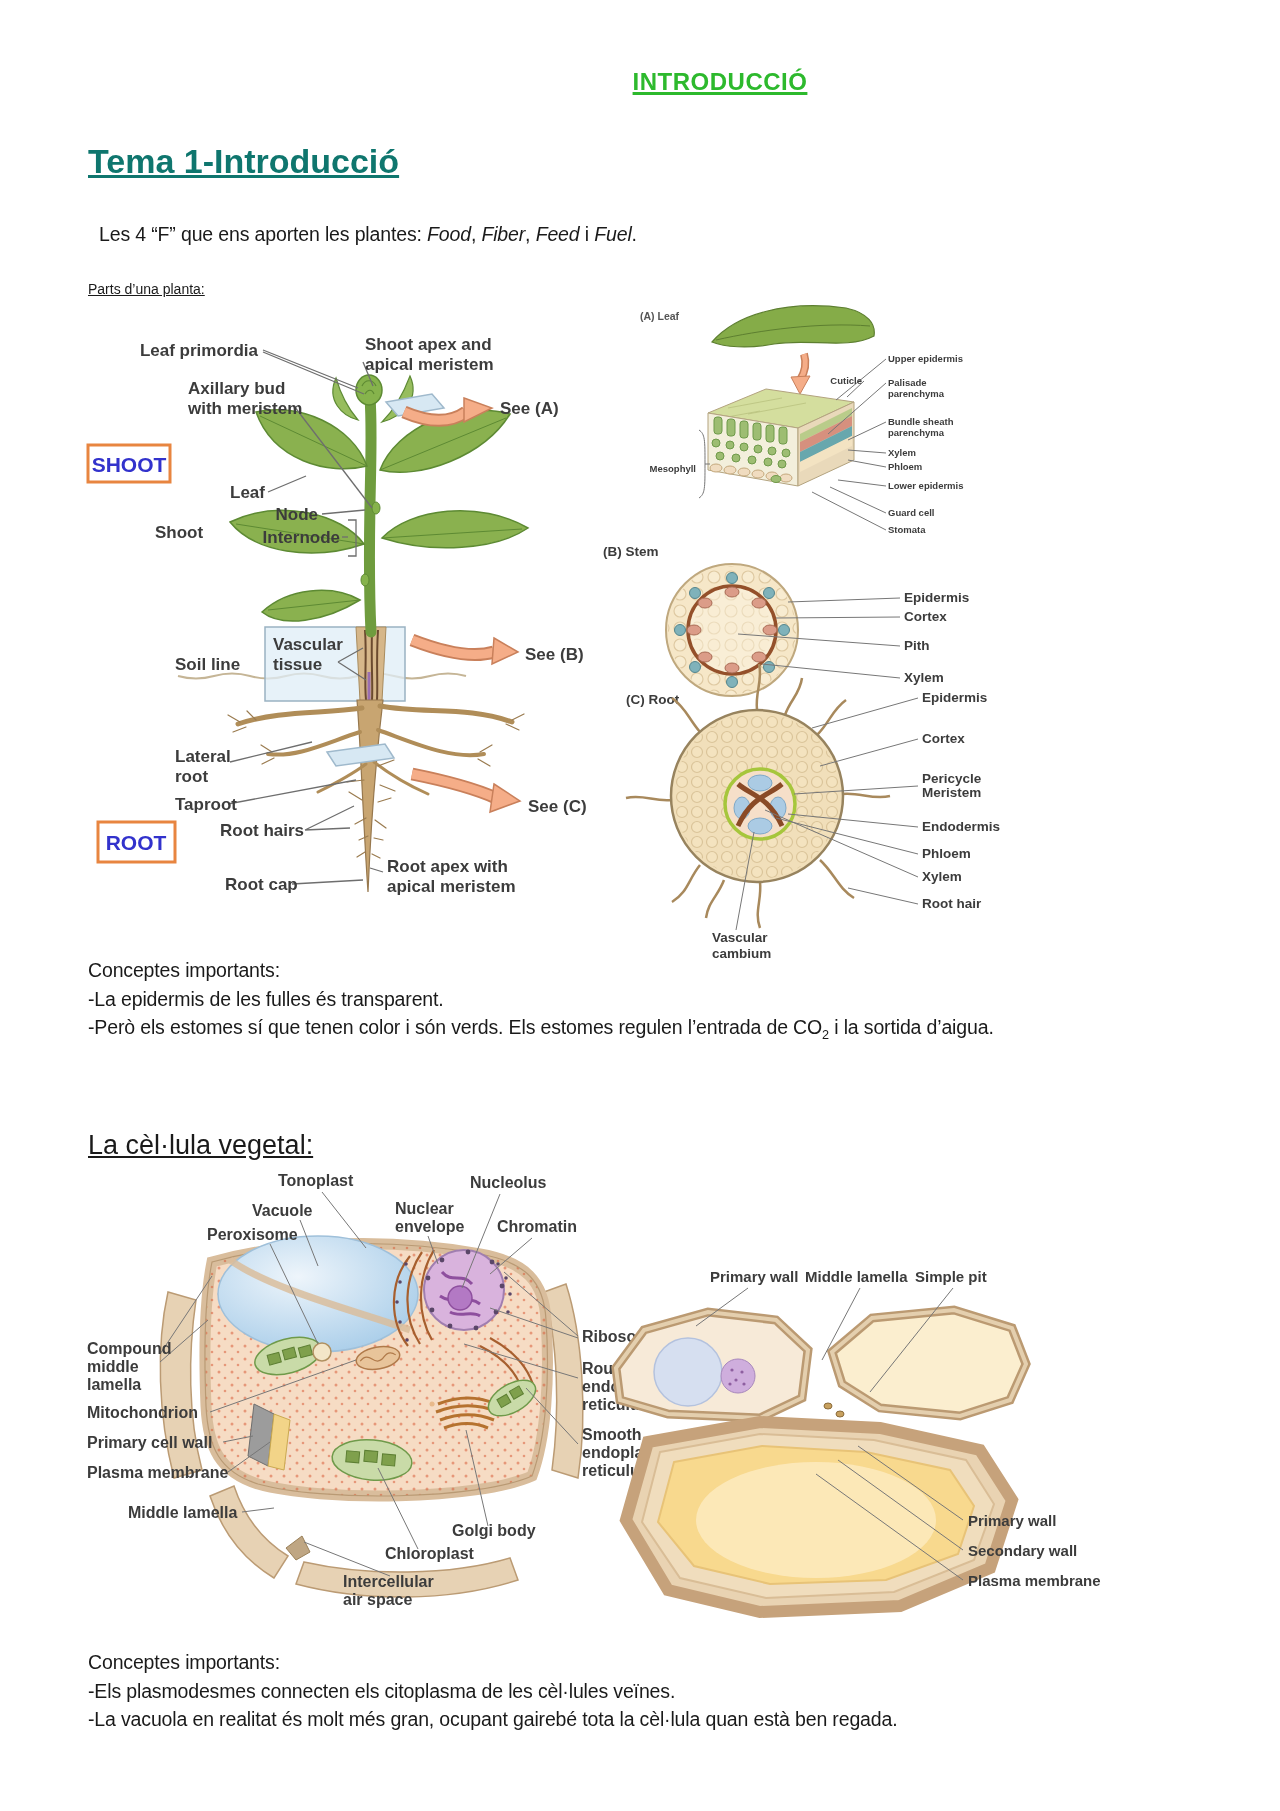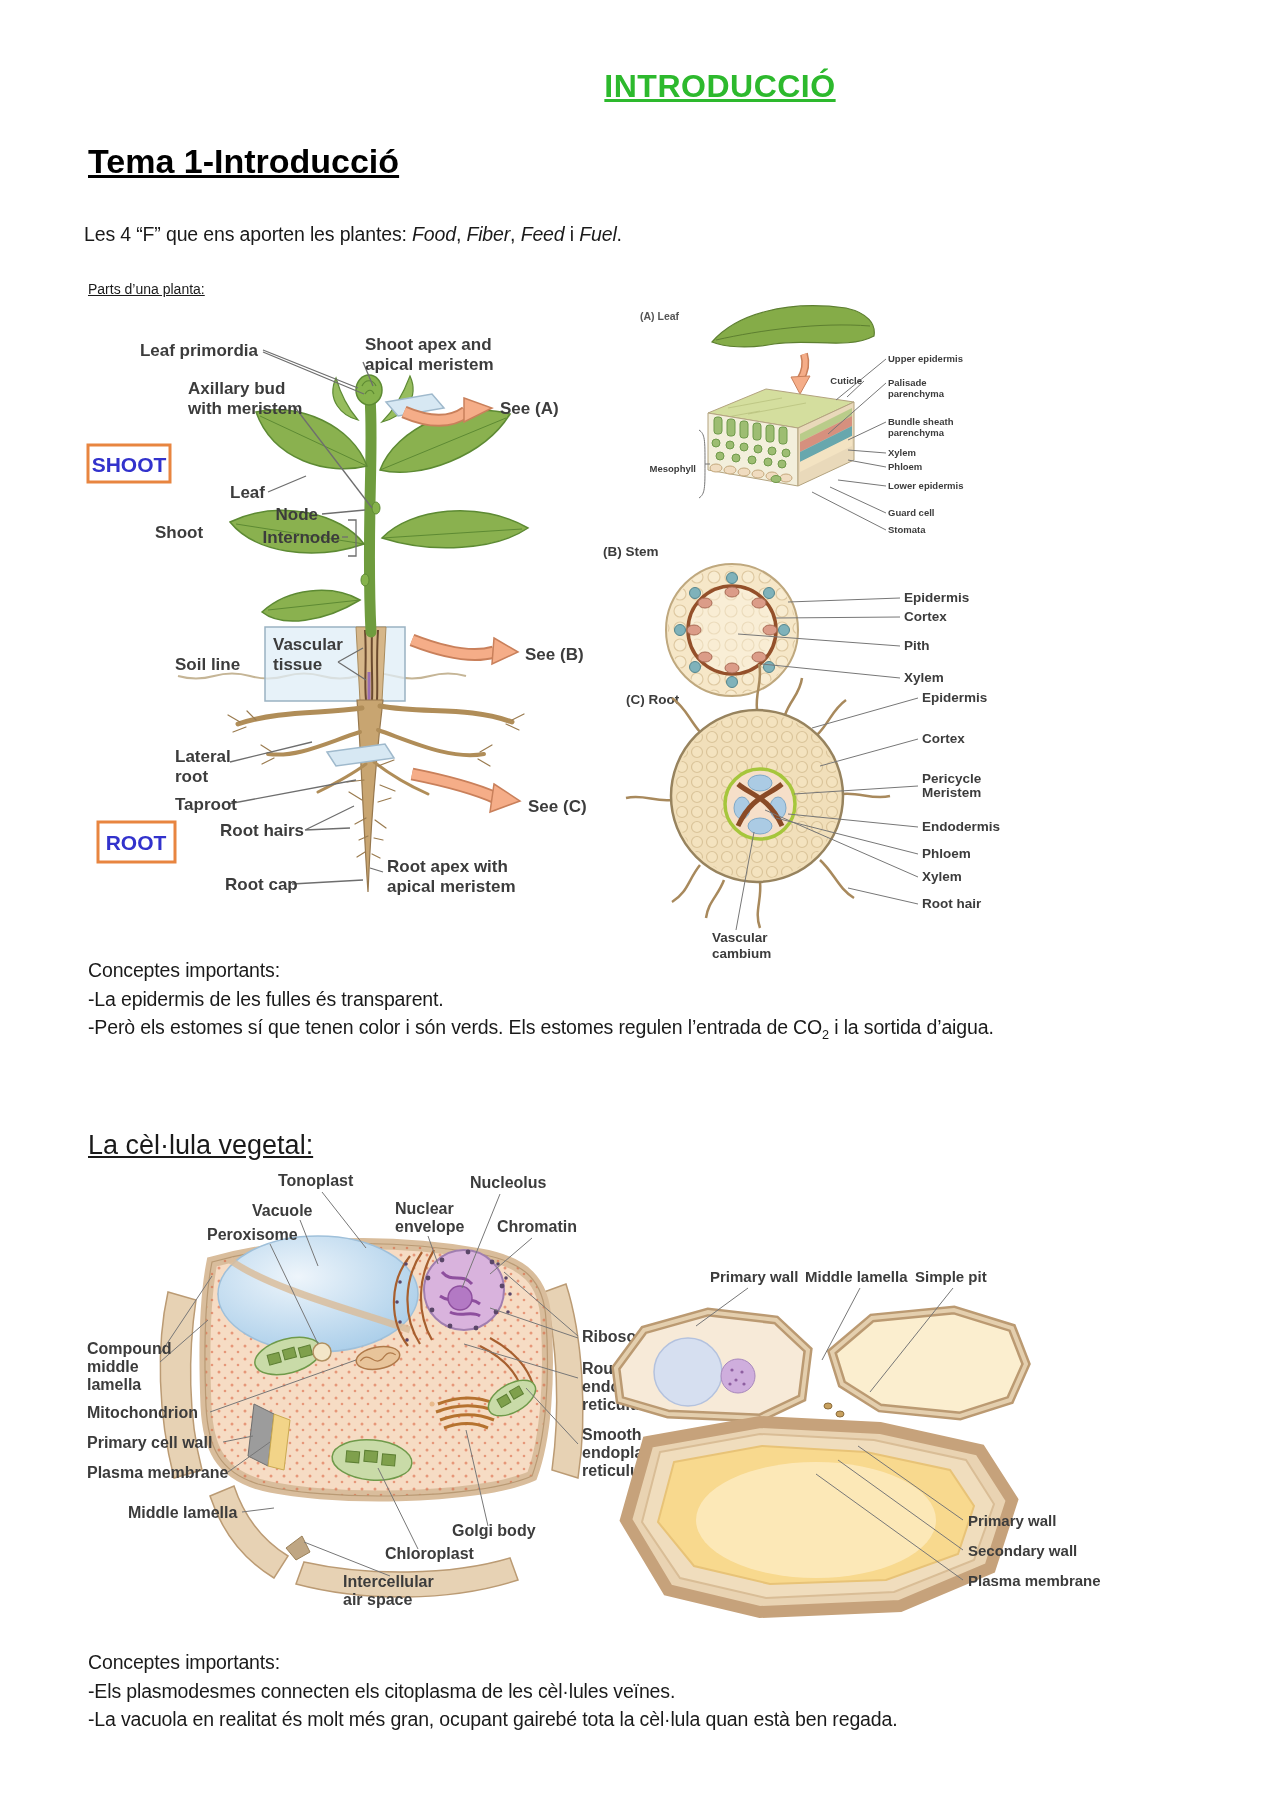--- a/index.html
+++ b/index.html
@@ -1,24 +1,24 @@
 <!DOCTYPE html>
 <html><head>
 <meta charset="utf-8">
 <style>
   html,body{margin:0;padding:0;background:#ffffff;}
   .page{position:relative;width:1280px;height:1811px;background:#fff;overflow:hidden;
         font-family:"Liberation Sans",sans-serif;color:#1a1a1a;}
   .abs{position:absolute;}
-  .doc-title{left:440px;top:68px;width:560px;text-align:center;font-size:32px;font-weight:bold;
+  .doc-title{left:440px;top:68px;width:560px;text-align:center;font-size:24px;font-weight:bold;
              color:#2db92d;text-decoration:underline;text-decoration-thickness:2.5px;letter-spacing:.5px;}
-  .section-h{left:88px;top:142px;font-size:34px;font-weight:bold;color:#000000;
+  .section-h{left:88px;top:142px;font-size:34px;font-weight:bold;color:#0f766e;
              text-decoration:underline;text-decoration-thickness:3px;}
   .body-t{font-size:19.5px;line-height:28.5px;letter-spacing:-0.15px;}
-  .intro{left:84px;top:220px;width:1110px;}
+  .intro{left:99px;top:220px;width:1110px;}
   .sub-h{left:88px;top:281px;font-size:14px;text-decoration:underline;}
   .cell-h{left:88px;top:1130px;font-size:27px;text-decoration:underline;}
   .concepts1{left:88px;top:956px;width:1104px;}
   .concepts2{left:88px;top:1648px;width:1104px;}
   .it{font-style:italic;}
   .justify{text-align:justify;text-align-last:justify;}
   sub{font-size:0.65em;}
   svg text{font-family:"Liberation Sans",sans-serif;fill:#3c3c3c;}
   .pl{font-size:17px;font-weight:600;}
   .bx{font-size:21px;font-weight:bold;fill:#3232cc;}

